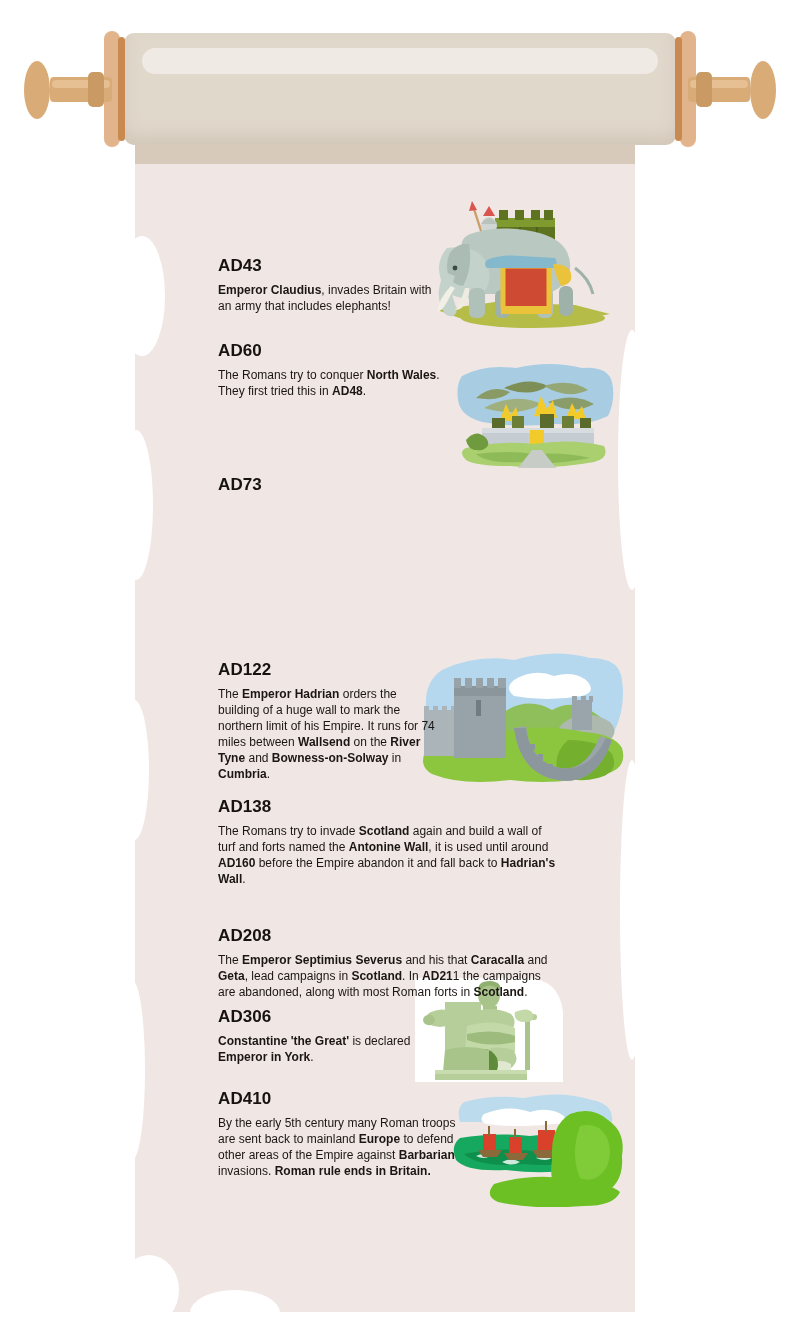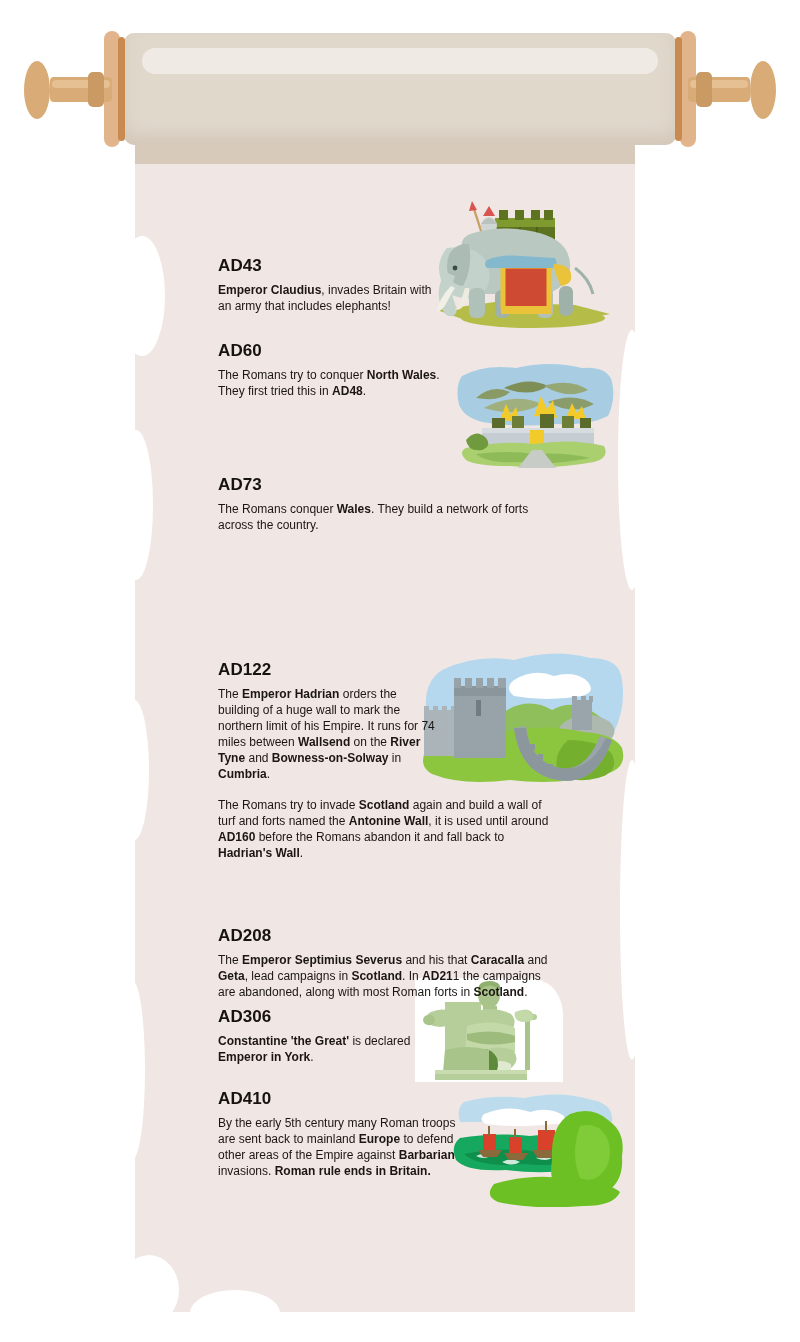--- a/index.html
+++ b/index.html
@@ -415,28 +415,28 @@
     <div class="entry" style="top: 249px; width: 222px;">
       <div class="entry-year">AD43</div>
       <p class="entry-para"><b>Emperor Claudius</b><span>, invades Britain with an army that includes elephants!</span></p>
     </div>
     <div class="entry" style="top: 334px; width: 222px;">
       <div class="entry-year">AD60</div>
       <p class="entry-para"><span>The Romans try to conquer </span><b>North Wales</b><span>. They first tried this in </span><b>AD48</b><span>.</span></p>
     </div>
     <div class="entry" style="top: 468px; width: 340px;">
       <div class="entry-year">AD73</div>
-      <p class="entry-para"><span>The Romans conquer </span><b>Wales</b><span>. They build a network of forts across the country.</span></p>
     </div>
     <div class="entry" style="top: 653px; width: 222px;">
       <div class="entry-year">AD122</div>
       <p class="entry-para"><span>The </span><b>Emperor Hadrian</b><span> orders the building of a huge wall to mark the northern limit of his Empire. It runs for 74 miles between </span><b>Wallsend</b><span> on the </span><b>River Tyne</b><span> and </span><b>Bowness-on-Solway</b><span> in </span><b>Cumbria</b><span>.</span></p>
     </div>
     <div class="entry" style="top: 790px; width: 340px;">
-      <p class="entry-para"><span>The Romans try to invade </span><b>Scotland</b><span> again and build a wall of turf and forts named the </span><b>Antonine Wall</b><span>, it is used until around </span><b>AD160</b><span> before the Romans abandon it and fall back to </span><b>Hadrian's Wall</b><span>.</span></p>
+      <div class="entry-year">AD138</div>
+      <p class="entry-para"><span>The Romans try to invade </span><b>Scotland</b><span> again and build a wall of turf and forts named the </span><b>Antonine Wall</b><span>, it is used until around </span><b>AD160</b><span> before the Empire abandon it and fall back to </span><b>Hadrian's Wall</b><span>.</span></p>
     </div>
     <div class="entry" style="top: 919px; width: 340px;">
       <div class="entry-year">AD208</div>
       <p class="entry-para"><span>The </span><b>Emperor Septimius Severus</b><span> and his that </span><b>Caracalla</b><span> and </span><b>Geta</b><span>, lead campaigns in </span><b>Scotland</b><span>. In </span><b>AD21</b><span>1 the campaigns are abandoned, along with most Roman forts in </span><b>Scotland</b><span>.</span></p>
     </div>
     <div class="entry" style="top: 1000px; width: 222px;">
       <div class="entry-year">AD306</div>
       <p class="entry-para"><b>Constantine 'the Great'</b><span> is declared </span><b>Emperor in York</b><span>.</span></p>
     </div>
     <div class="entry" style="top: 1082px; width: 250px;">

